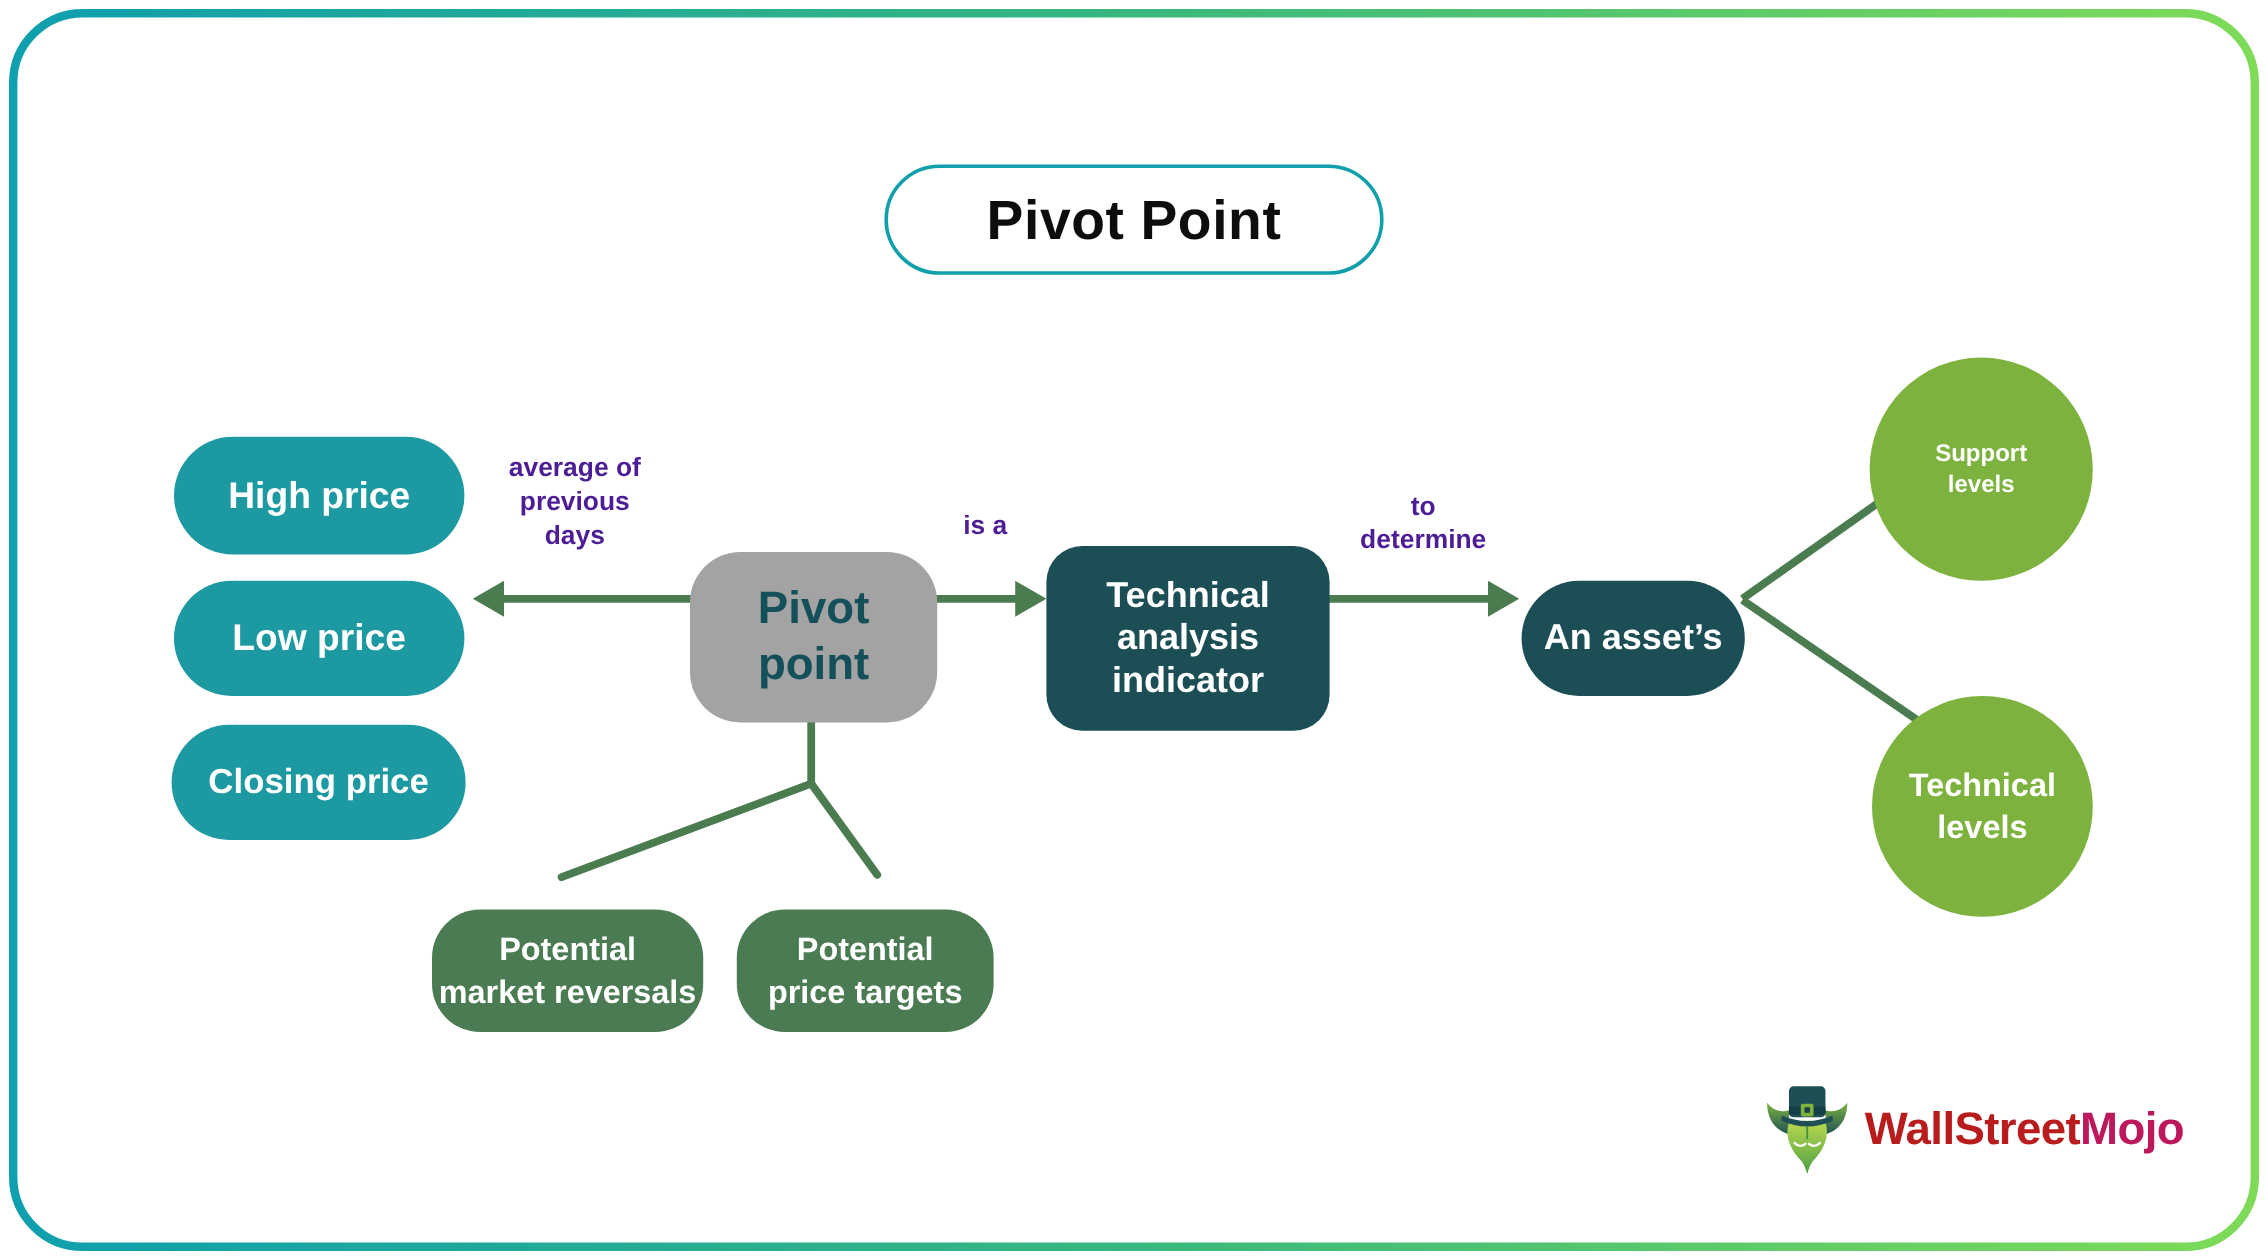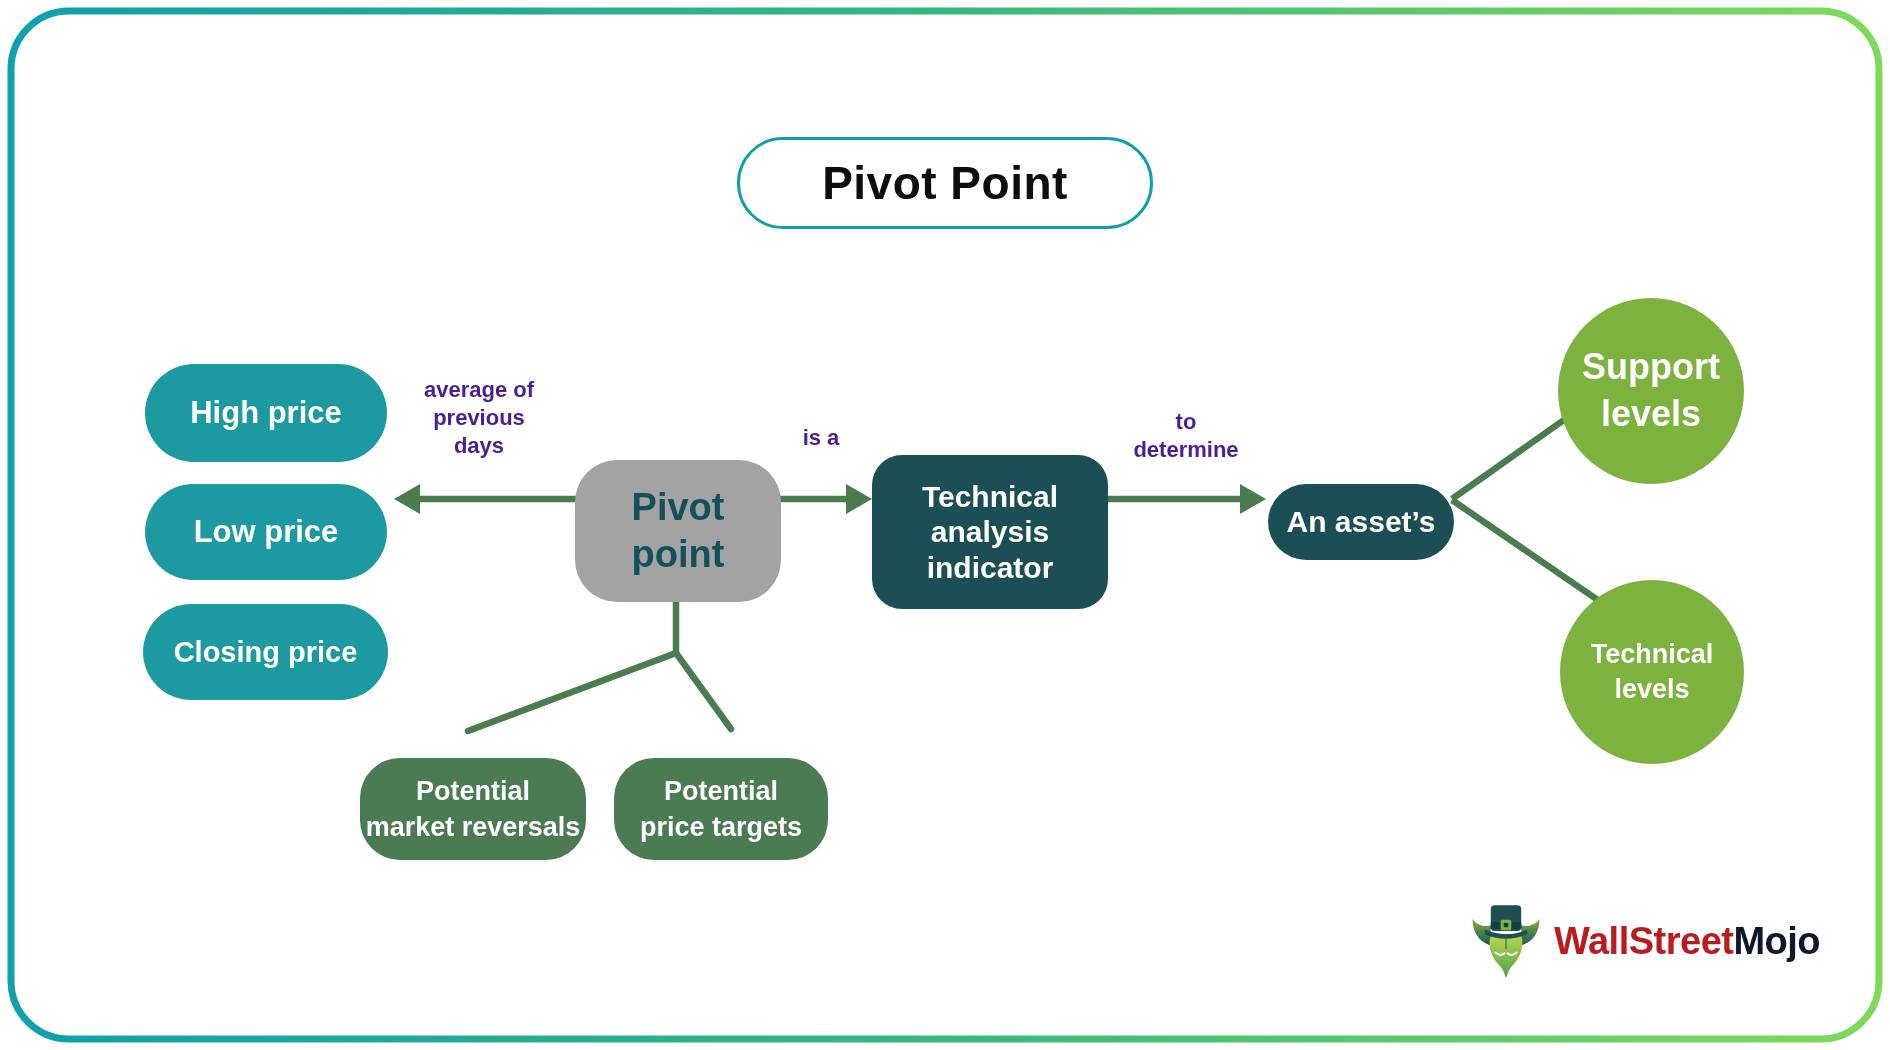--- a/index.html
+++ b/index.html
@@ -45,26 +45,26 @@
     color: #14505a; font-size: 38px; line-height: 1.25;
   }
   .dark-box {
     background: #1c4f55;
   }
   .technical {
     left: 872px; top: 423px; width: 236px; height: 154px;
     border-radius: 30px; font-size: 30px; line-height: 1.18;
   }
   .asset {
-    left: 1268px; top: 452px; width: 186px; height: 76px;
+    left: 1268px; top: 452px; width: 186px; height: 96px;
     border-radius: 48px; font-size: 30px;
   }
   .circle {
     background: #7db23f; border-radius: 50%;
-    font-size: 36px; line-height: 1.3;
+    font-size: 20px; line-height: 1.3;
   }
   .support    { left: 1558px; top: 266px; width: 186px; height: 186px; }
   .resistance { left: 1560px; top: 548px; width: 184px; height: 184px; font-size: 27px; }
   .green-pill {
     background: #4a7b52; border-radius: 40px;
     font-size: 27px; line-height: 1.35;
   }
   .reversals { left: 360px; top: 726px; width: 226px; height: 102px; }
   .targets   { left: 614px; top: 726px; width: 214px; height: 102px; }
   .edge-label {
@@ -78,21 +78,21 @@
   .lbl-determine { left: 1116px; top: 408px; width: 140px; }
   .logo {
     position: absolute; left: 1468px; top: 898px;
     display: flex; align-items: center; gap: 10px;
   }
   .logo-text {
     font-size: 38px; font-weight: 700; letter-spacing: -0.5px;
     white-space: nowrap;
   }
   .logo-text .ws   { color: #b91c1c; }
-  .logo-text .mojo { color: #0f172a; }
+  .logo-text .mojo { color: #be185d; }
 </style>
 </head>
 <body>
 
 <div class="canvas">
 
   <svg class="underlay" viewBox="0 0 1890 1050" aria-hidden="true">
     <defs>
       <linearGradient id="frameGrad" x1="0" y1="0" x2="1" y2="0">
         <stop offset="0" stop-color="#0f9fae"></stop>

